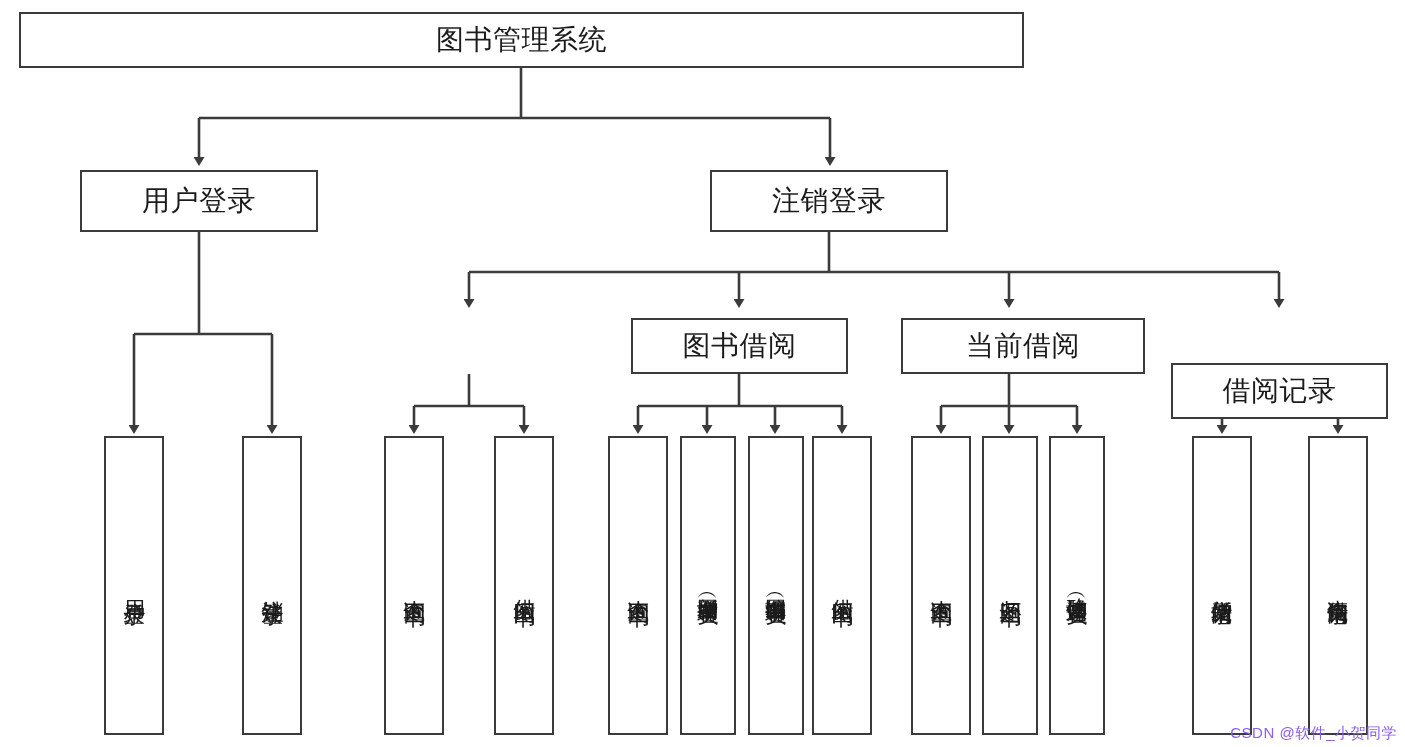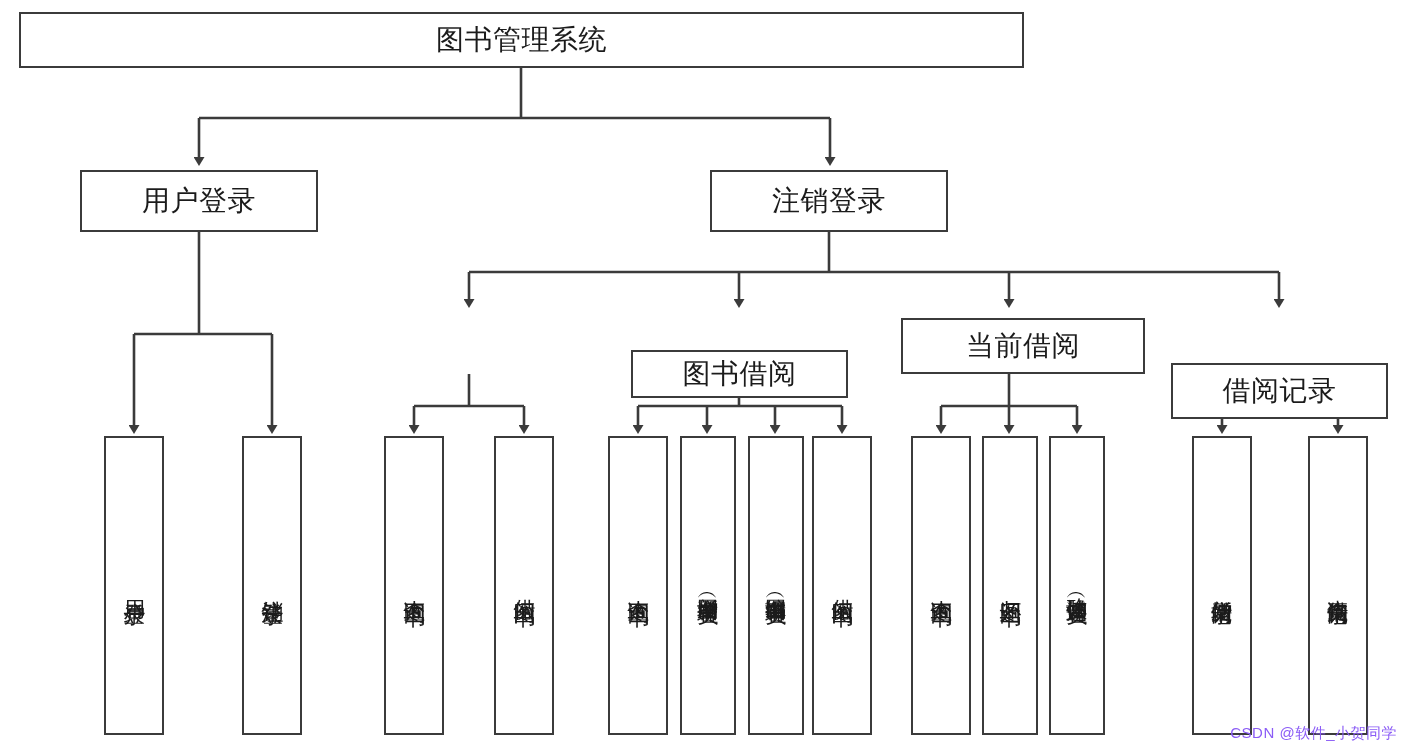--- a/index.html
+++ b/index.html
@@ -134,21 +134,21 @@
     <span class="label">图书管理系统</span>
   </div>
 
   <div class="node horiz" style="left:80px; top:170px; width:238px; height:62px;">
     <span class="label">用户登录</span>
   </div>
   <div class="node horiz" style="left:710px; top:170px; width:238px; height:62px;">
     <span class="label">注销登录</span>
   </div>
 
-  <div class="node horiz" style="left:631px; top:318px; width:217px; height:48px;margin-top:32px;">
+  <div class="node horiz" style="left:631px; top:318px; width:217px; height:56px;">
     <span class="label">图书借阅</span>
   </div>
   <div class="node horiz" style="left:901px; top:318px; width:244px; height:56px;">
     <span class="label">当前借阅</span>
   </div>
   <div class="node horiz" style="left:1171px; top:318px; width:217px; height:56px;margin-top:45px;">
     <span class="label">借阅记录</span>
   </div>
 
   <div class="node vert" style="left:104px; top:436px; width:60px; height:299px;">

